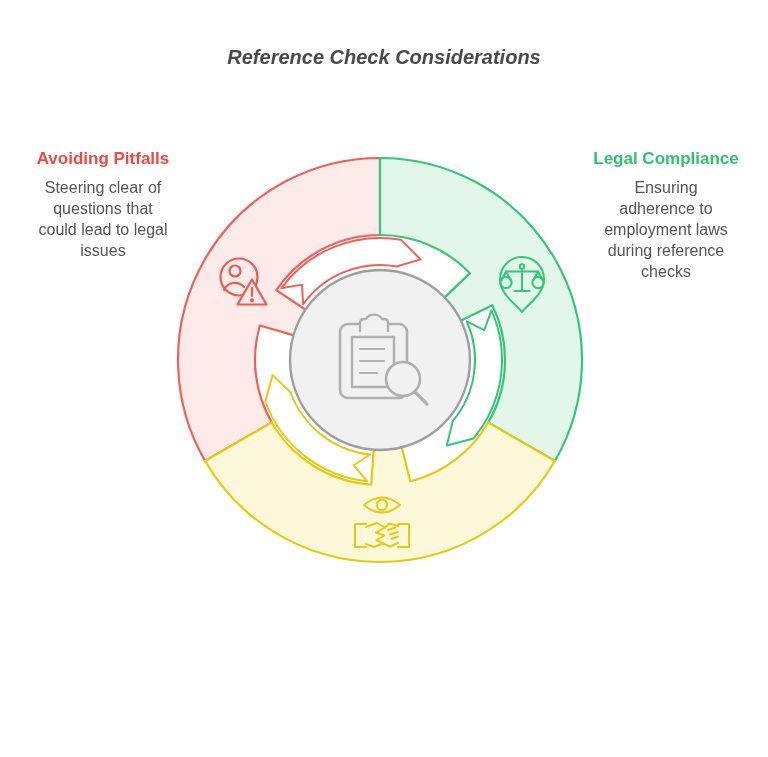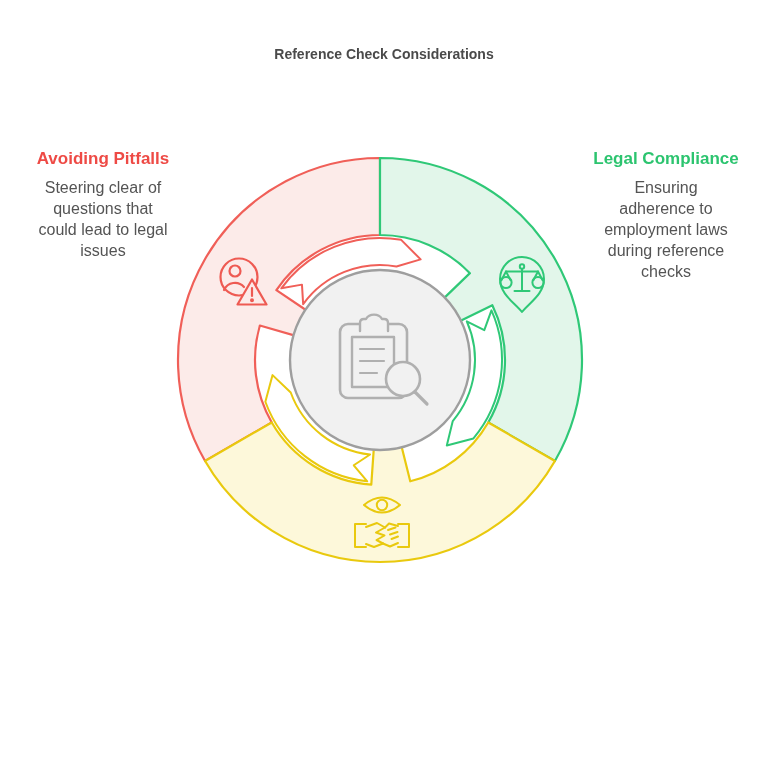--- a/index.html
+++ b/index.html
@@ -1,19 +1,19 @@
 <!DOCTYPE html>
 <html><head>
 <meta charset="utf-8">
 <style>
   html,body{margin:0;padding:0;background:#ffffff;}
   body{font-family:"Liberation Sans","DejaVu Sans",sans-serif;}
   .canvas{position:relative;width:768px;height:757px;background:#ffffff;overflow:hidden;}
   .title{position:absolute;left:384px;top:46px;transform:translateX(-50%);
-         font-size:14px;font-weight:bold;color:#4a4a4a;white-space:nowrap;}
+         font-size:20px;font-weight:bold;color:#4a4a4a;white-space:nowrap;font-style:italic;}
   .label-block{position:absolute;text-align:center;}
   .label-block h2{margin:0;font-size:17px;font-weight:bold;white-space:nowrap;}
   .label-block p{margin:8px 0 0 0;font-size:16px;line-height:21px;color:#545454;white-space:pre-line;}
   .lb-left{left:103px;top:149px;transform:translateX(-50%);width:190px;}
   .lb-right{left:666px;top:149px;transform:translateX(-50%);width:190px;}
   .lb-bottom{left:384px;top:587px;transform:translateX(-50%);width:230px;}
   .hd-red{color:#ee4a45;}
   .hd-green{color:#2cc46f;}
   .hd-yellow{color:#e7c517;}
   svg{position:absolute;left:0;top:0;}

